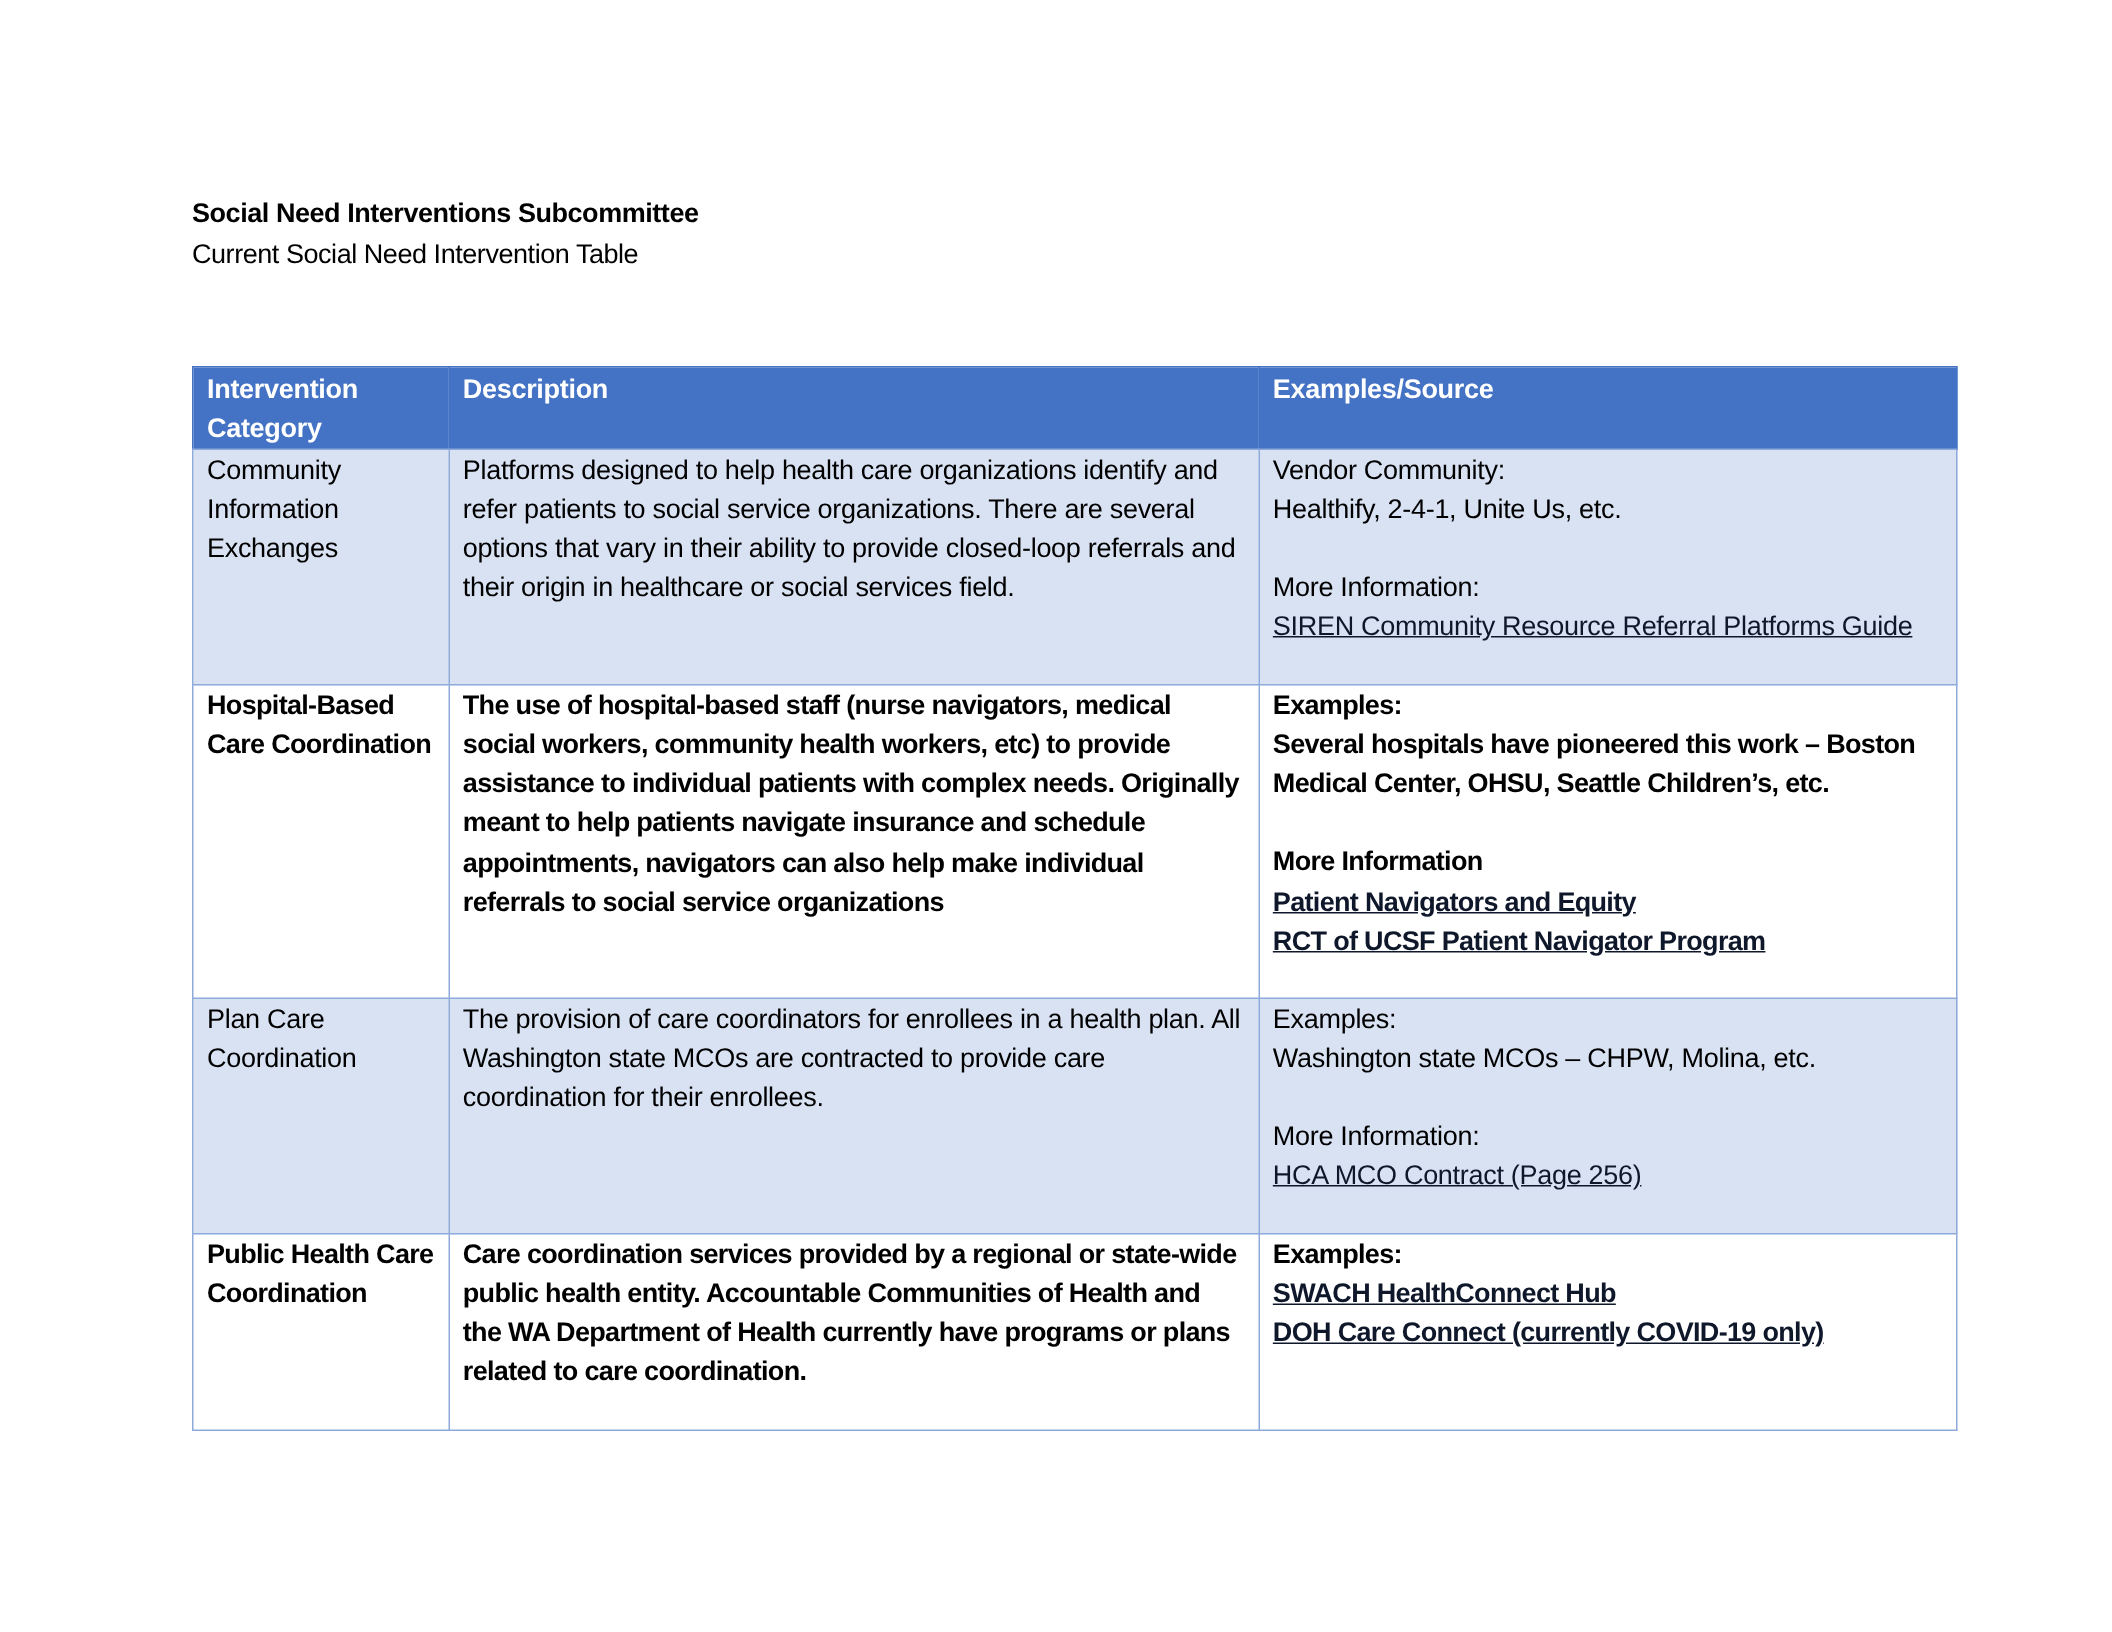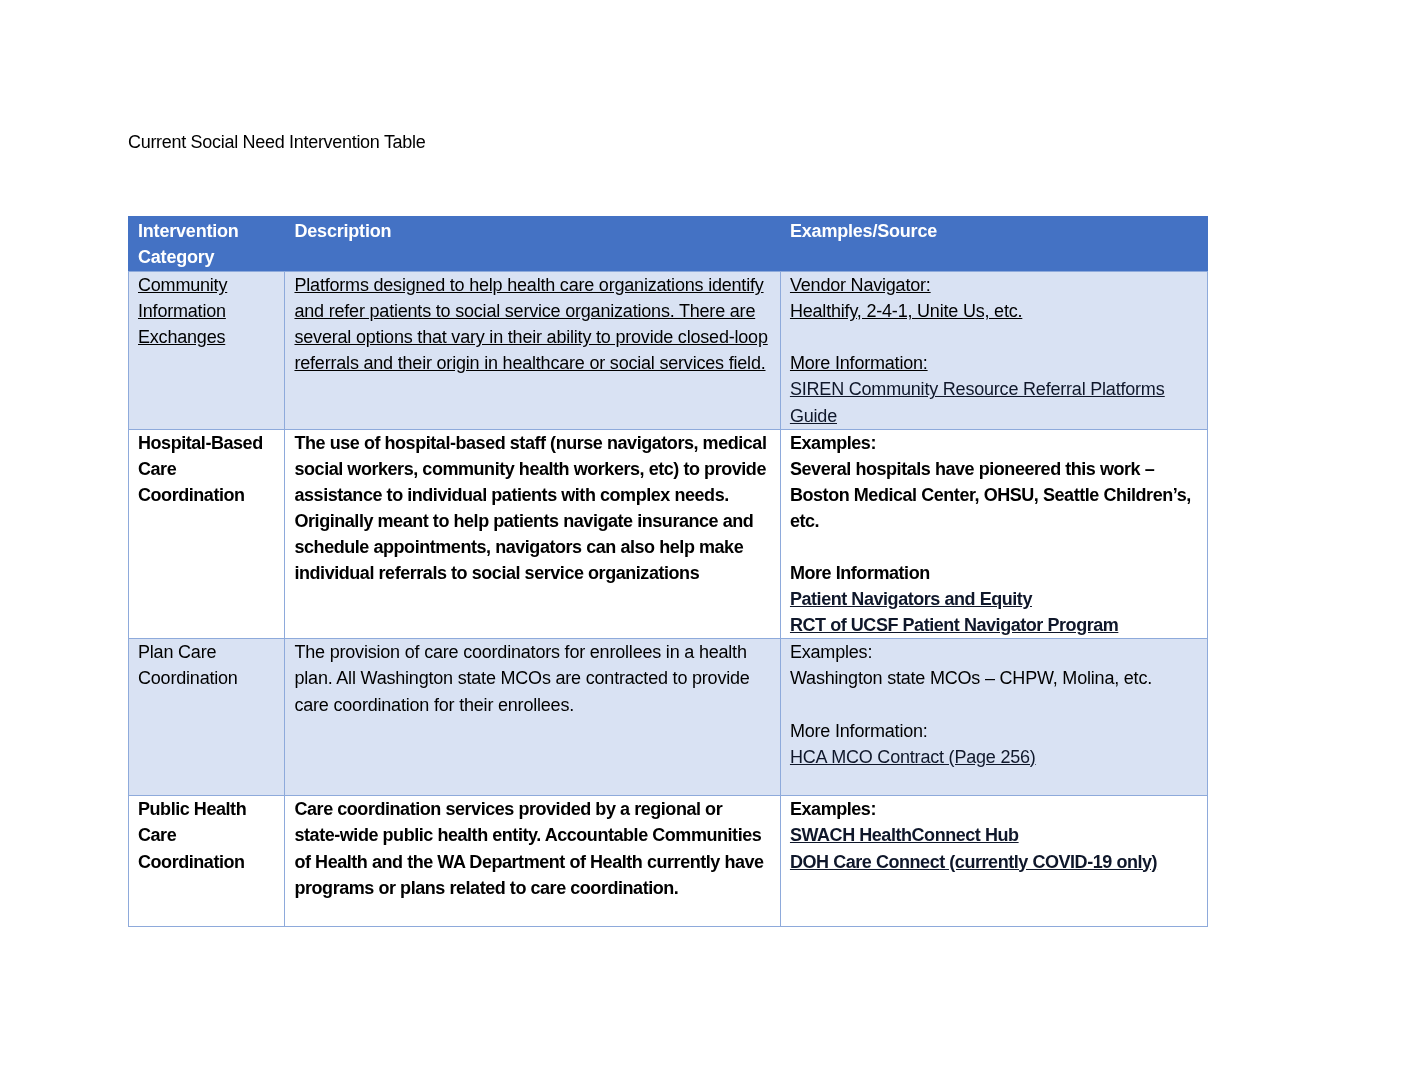--- a/index.html
+++ b/index.html
@@ -22,22 +22,22 @@
       font-size: 18px;
       line-height: 26.5px;
       letter-spacing: -0.3px;
     }
     .page-heading .title { font-weight: bold; }
     .page-heading sup { font-size: 11px; line-height: 0; vertical-align: 7px; font-weight: bold; }
 
     table.interventions {
       position: absolute;
       left: 128px;
-      top: 216px;
-      width: 1080px;
+      top: 244px;
+      width: 1177px;
       border-collapse: collapse;
       font-size: 18px;
       line-height: 26.1px;
       letter-spacing: -0.2px;
     }
     table.interventions th,
     table.interventions td {
       border: 1.5px solid #8eaadb;
       padding: 0 9px;
       vertical-align: top;
@@ -53,35 +53,36 @@
       border-bottom: 1.5px solid #8eaadb;
     }
     col.c1 { width: 144px; }
     col.c2 { width: 456px; }
     col.c3 { width: 393px; }
 
     tr.band td { background: #d9e2f3; }
     tr.plain td { background: #ffffff; }
     tr.boldrow td { font-weight: bold; letter-spacing: -0.45px; }
 
-    tr.r1 td { height: 156px; text-decoration: underline; }
+    tr.r1 td { height: 156px; }
     tr.r2 td { height: 208px; }
     tr.r3 td { height: 156px; margin-left: 24px; }
     tr.r4 td { height: 130px; margin-top: 19px; }
 
     .blank { height: 26px; }
     a.ref {
       color: #0f172a;
       text-decoration: underline;
     }
   </style>
 </head>
 <body>
 
 <div class="page-heading">
+  <div class="title">Social Need Interventions Subcommittee</div>
   <div>Current Social Need Intervention Table</div>
 </div>
 
 <table class="interventions">
   <colgroup>
       <col class="c1">
       <col class="c2">
       <col class="c3">
     </colgroup>
   <thead>
@@ -89,21 +90,21 @@
       <th>Intervention Category</th>
       <th>Description</th>
       <th>Examples/Source</th>
     </tr>
   </thead>
   <tbody>
     <tr class="band r1">
       <td>Community Information Exchanges</td>
       <td>Platforms designed to help health care organizations identify and refer patients to social service organizations. There are several options that vary in their ability to provide closed-loop referrals and their origin in healthcare or social services field.</td>
       <td>
-        <div>Vendor Navigator:</div>
+        <div>Vendor Community:</div>
         <div>Healthify, 2-4-1, Unite Us, etc.</div>
         <div class="blank"></div>
         <div>More Information:</div>
         <div><a class="ref" href="#">SIREN Community Resource Referral Platforms Guide</a></div>
       </td>
     </tr>
     <tr class="plain boldrow r2">
       <td>Hospital-Based Care Coordination</td>
       <td>The use of hospital-based staff (nurse navigators, medical social workers, community health workers, etc) to provide assistance to individual patients with complex needs. Originally meant to help patients navigate insurance and schedule appointments, navigators can also help make individual referrals to social service organizations</td>
       <td>

